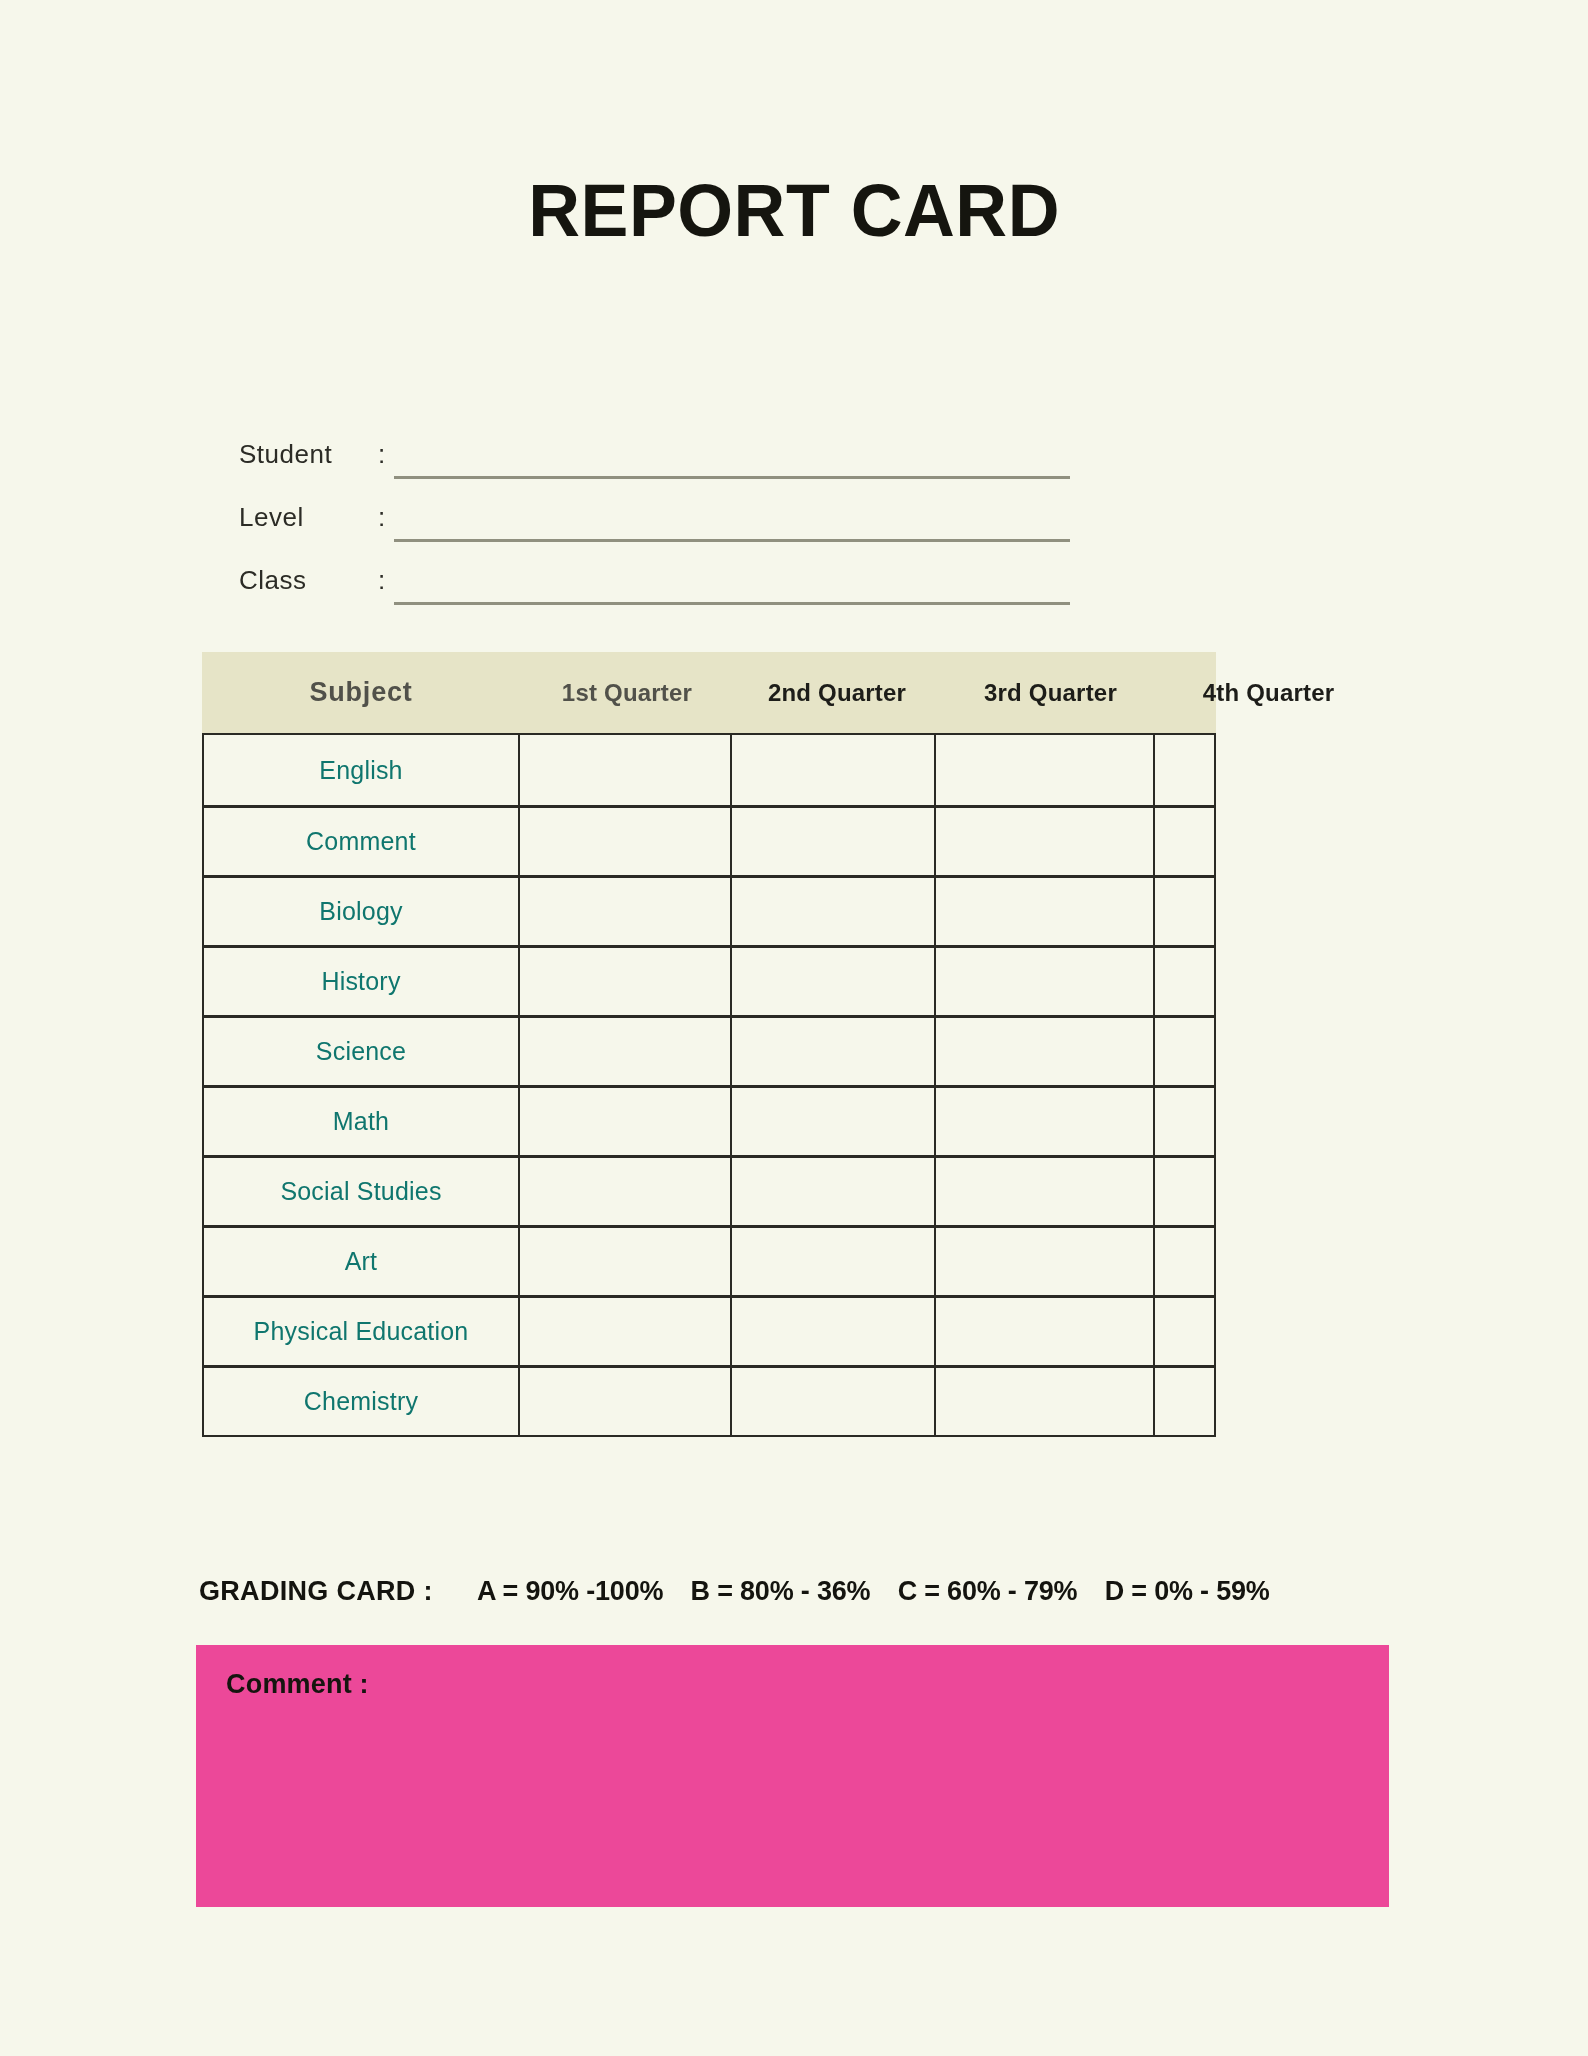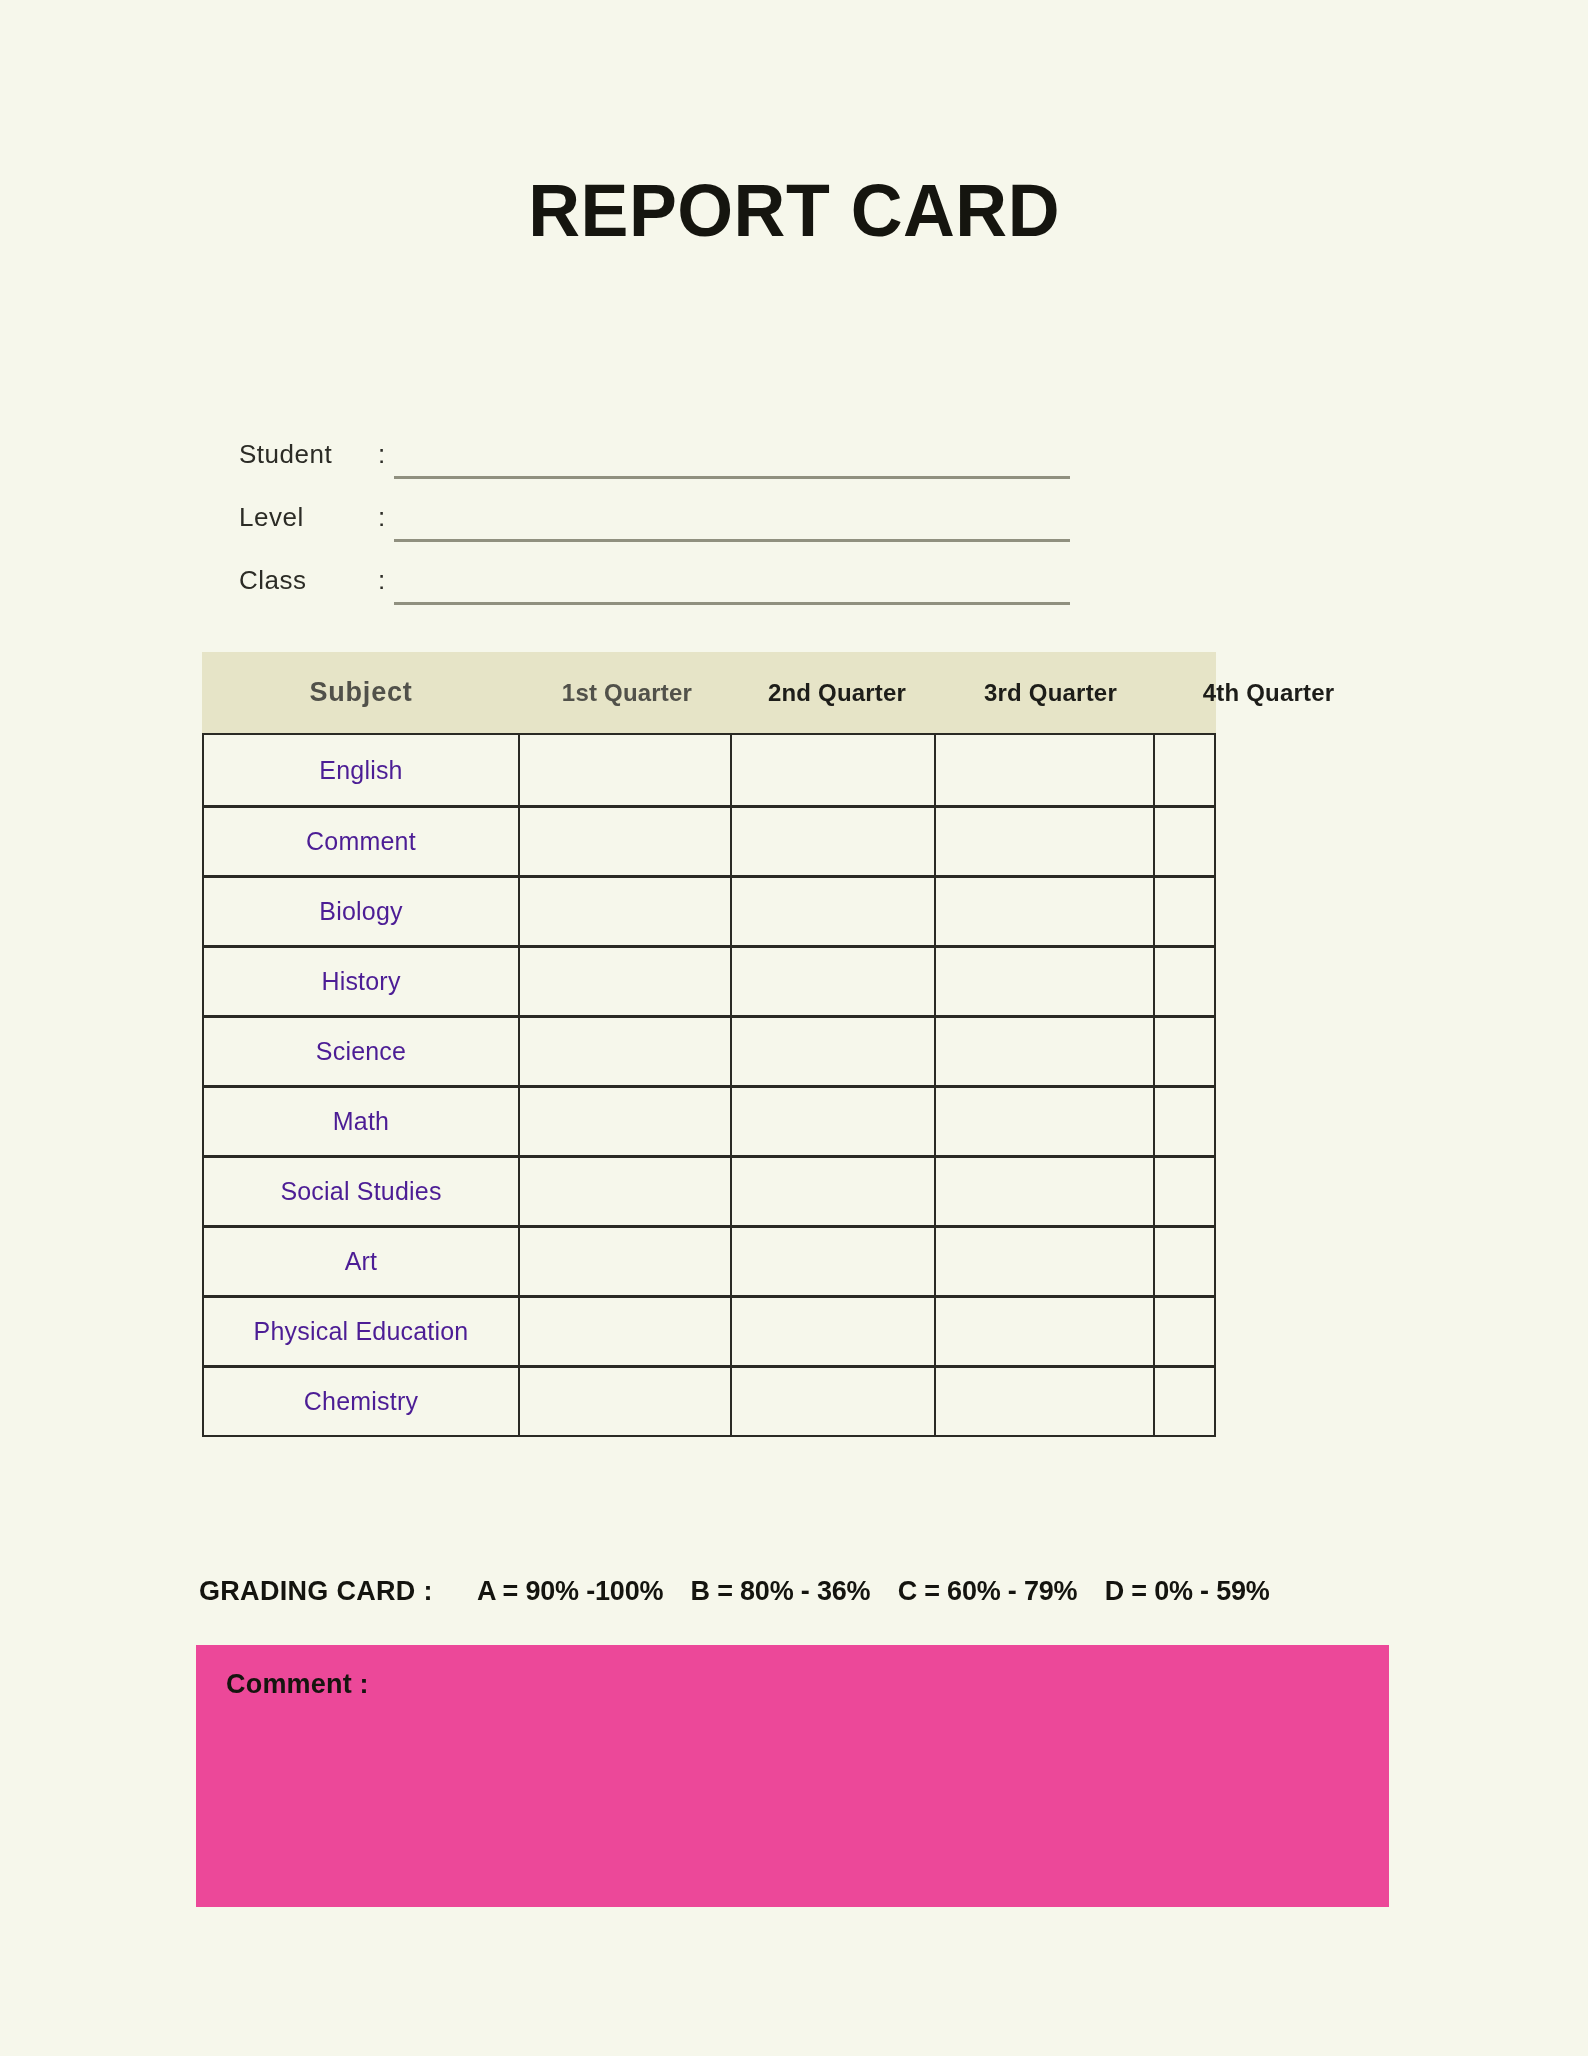--- a/index.html
+++ b/index.html
@@ -51,21 +51,21 @@
   .grade-row {
     display:grid;
     grid-template-columns:316px 212px 204px 219px auto;
     height:70px;
   }
   .grade-row + .grade-row { border-top:3px solid #2a2a24; }
   .cell { border-right:2px solid #2a2a24; }
   .cell:last-child { border-right:none; }
   .cell.subject {
     display:flex; align-items:center; justify-content:center;
-    font-size:25px; color:#4c1d95; letter-spacing:0.2px;
+    font-size:25px; color:#0f766e; letter-spacing:0.2px;
   }
 
   
   .grading {
     position:absolute; left:199px; top:1576px;
     font-size:27px; font-weight:700; color:#14140f;
     letter-spacing:-0.2px; white-space:nowrap;
   }
   .grading .gs-label { margin-right:38px; letter-spacing:0.3px; }
   .grading .gs-item { margin-right:20px; }

